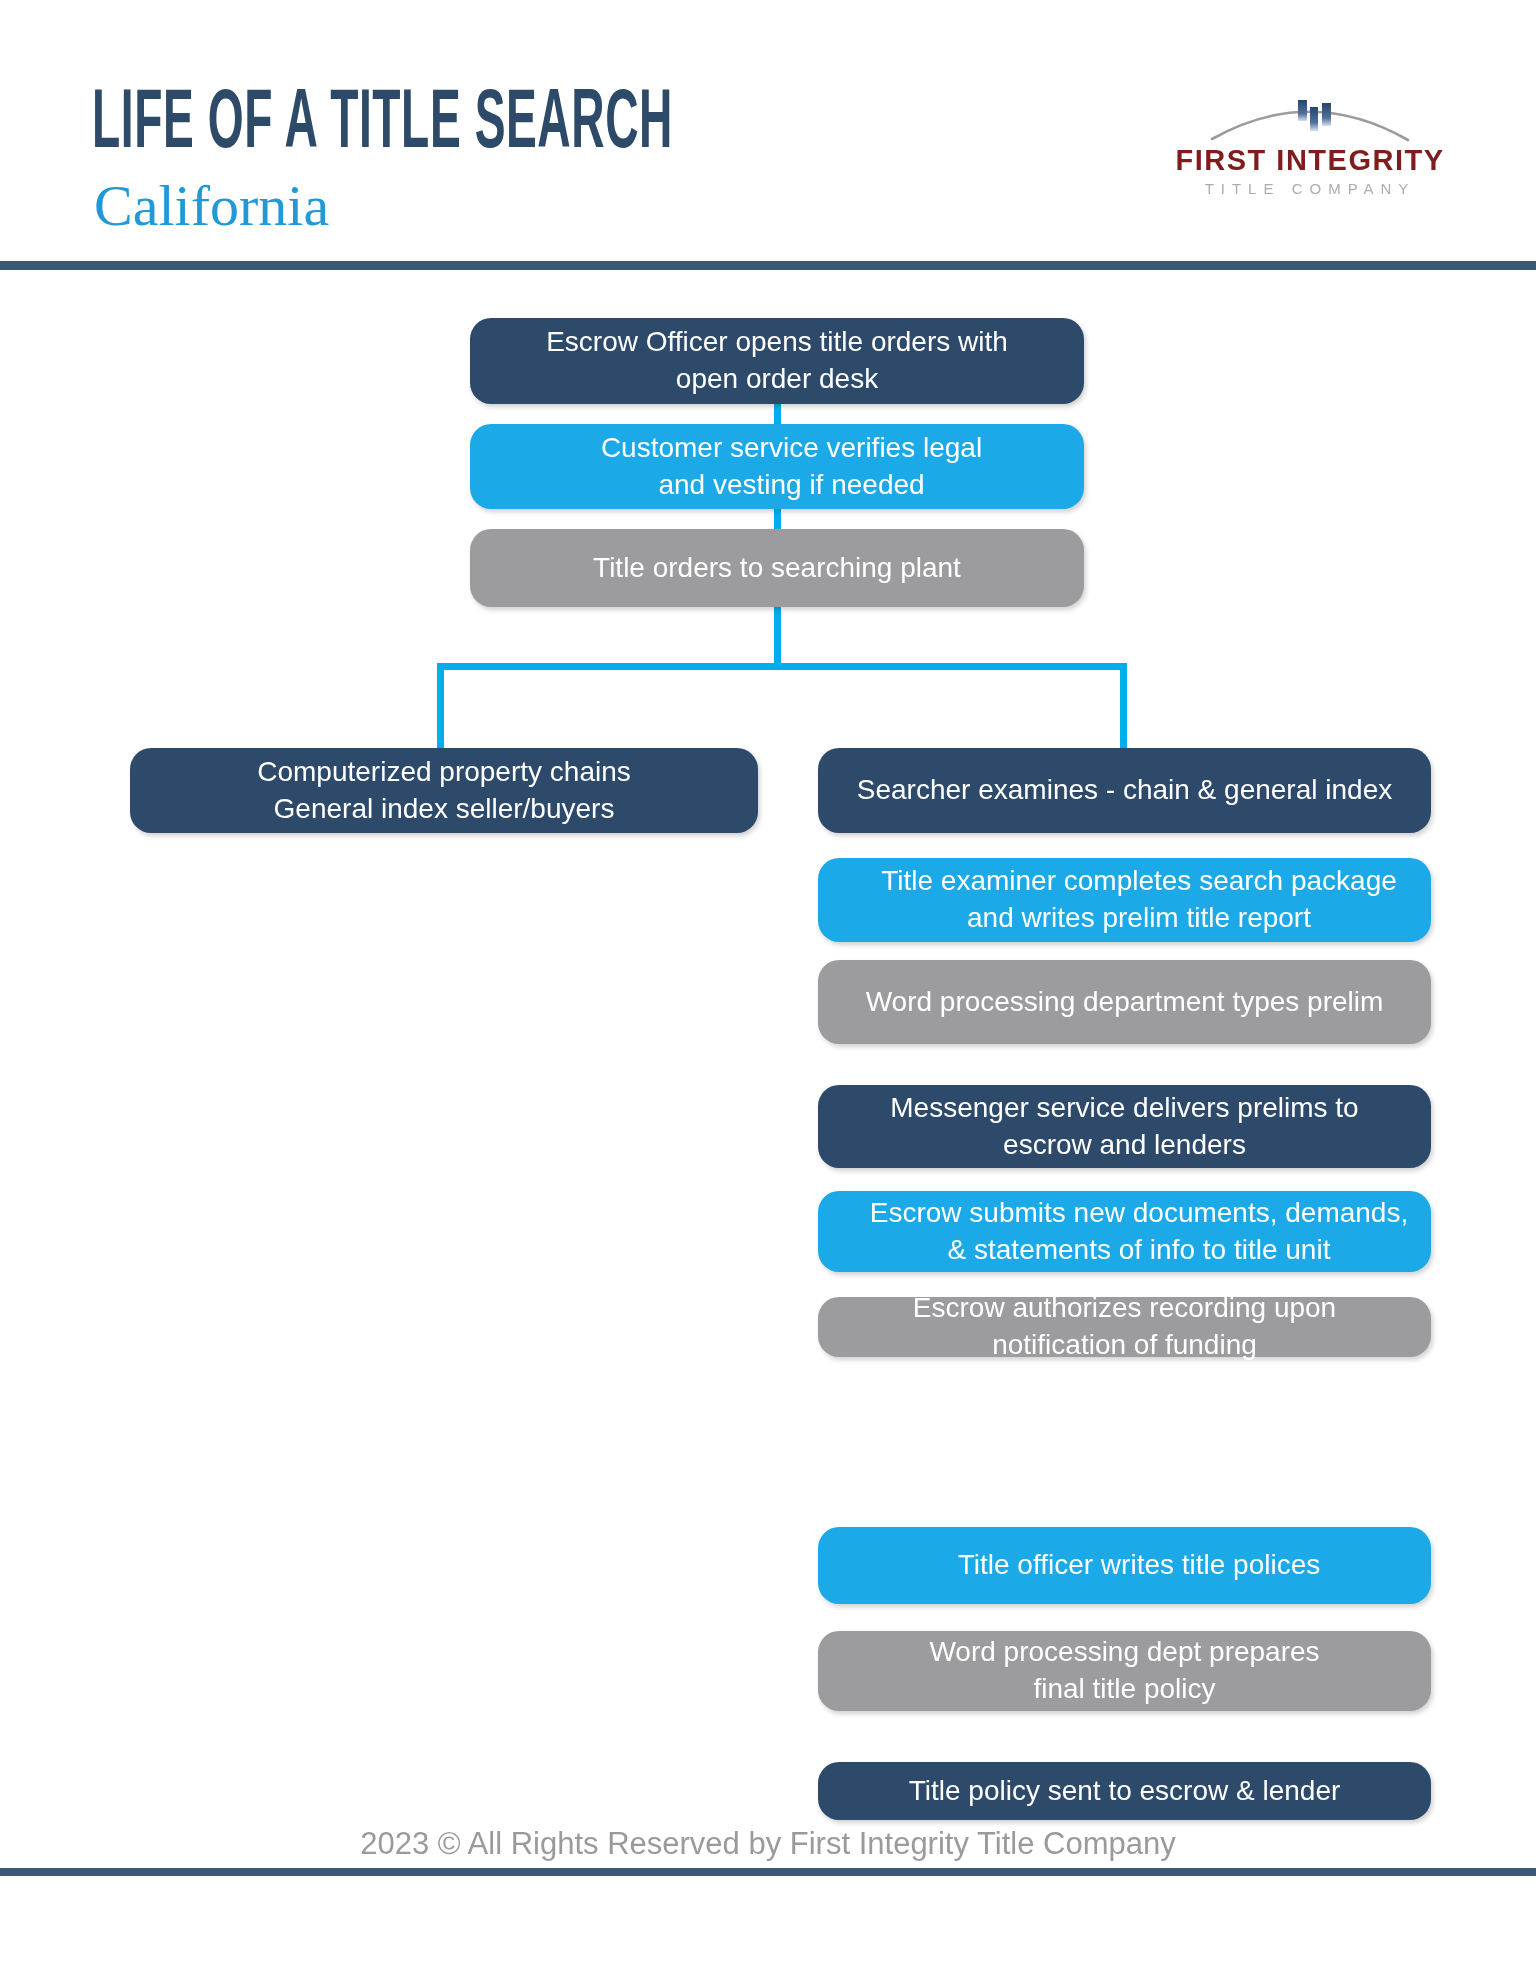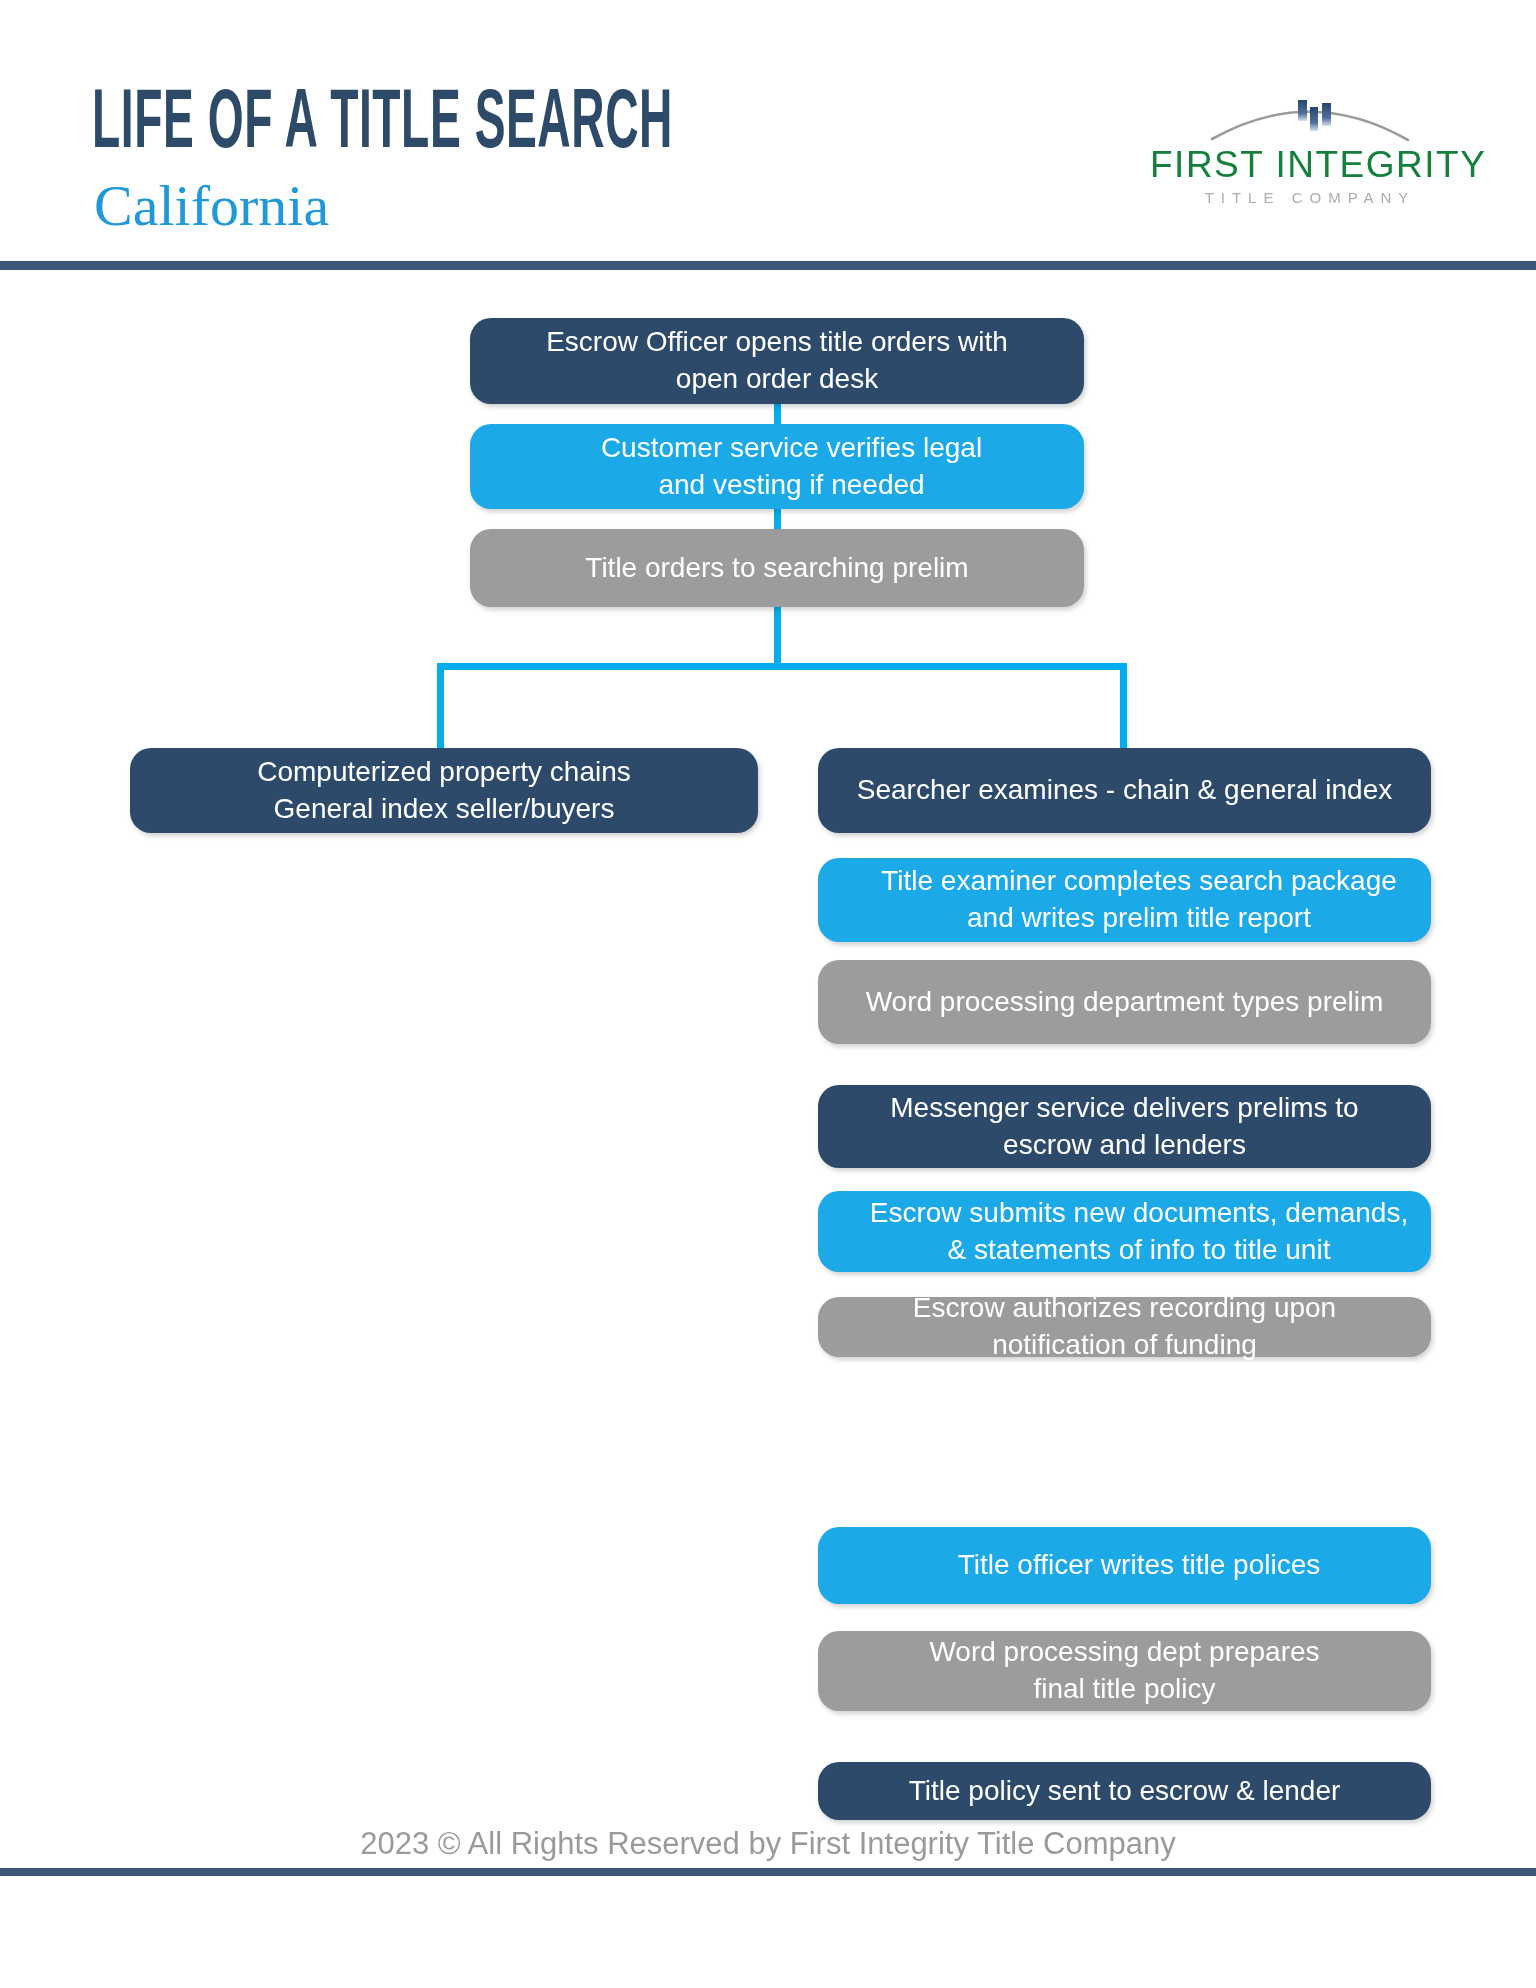--- a/index.html
+++ b/index.html
@@ -15,21 +15,21 @@
     letter-spacing:1px;
   }
   .page-subtitle{
     position:absolute;left:94px;top:176px;
     font-family:"Liberation Serif", serif;
     font-size:58px;line-height:60px;color:var(--subtitle,#2099d8);
   }
   .logo{position:absolute;left:1150px;top:92px;width:320px;text-align:center;}
   .logo-mark{display:block;margin:0 auto;}
   .logo-name{
-    font-size:37px;font-weight:400;color:#15803d;letter-spacing:1.5px;
+    font-size:29px;font-weight:700;color:#7f1d1d;letter-spacing:1.5px;
     margin-top:-2px;white-space:nowrap;
   }
   .logo-tagline{
     font-size:15px;color:#adadad;letter-spacing:7px;margin-top:3px;white-space:nowrap;
   }
 
   .divider{position:absolute;left:0;width:1536px;background:var(--divider,#3b5877);}
   .divider.top{top:261px;height:9px;}
   .divider.bottom{top:1868px;height:8px;}
 
@@ -112,21 +112,21 @@
   <div class="line l-c2"></div>
   <div class="line l-stem"></div>
   <div class="line l-h"></div>
   <div class="line l-left"></div>
   <div class="line l-right"></div>
 
   <div class="box navy b-t1">Escrow Officer opens title orders with
 open order desk</div>
   <div class="box cyan b-t2">Customer service verifies legal
 and vesting if needed</div>
-  <div class="box gray b-t3">Title orders to searching prelim</div>
+  <div class="box gray b-t3">Title orders to searching plant</div>
 
   <div class="box navy b-lb">Computerized property chains
 General index seller/buyers</div>
 
   <div class="box navy b-r1">Searcher examines - chain &amp; general index</div>
   <div class="box cyan b-r2">Title examiner completes search package
 and writes prelim title report</div>
   <div class="box gray b-r3">Word processing department types prelim</div>
   <div class="box navy b-r4">Messenger service delivers prelims to
 escrow and lenders</div>

